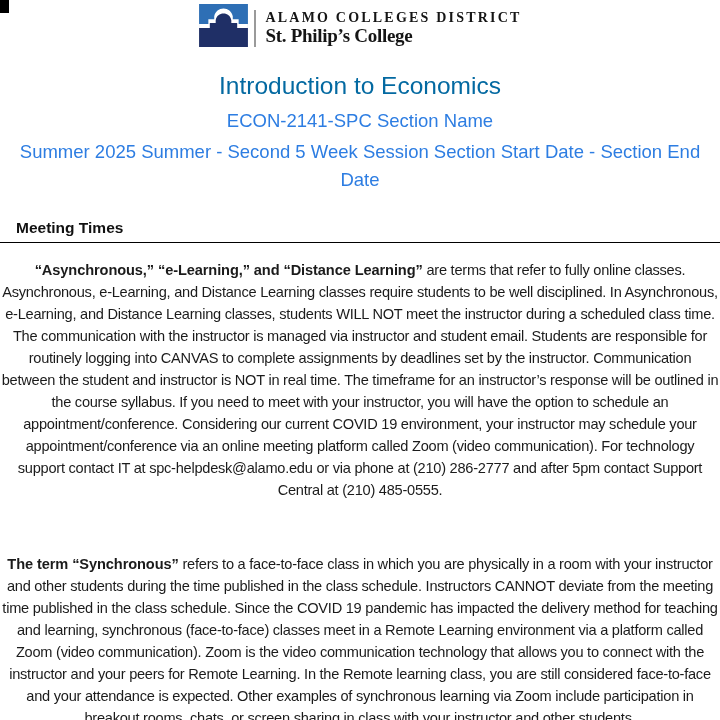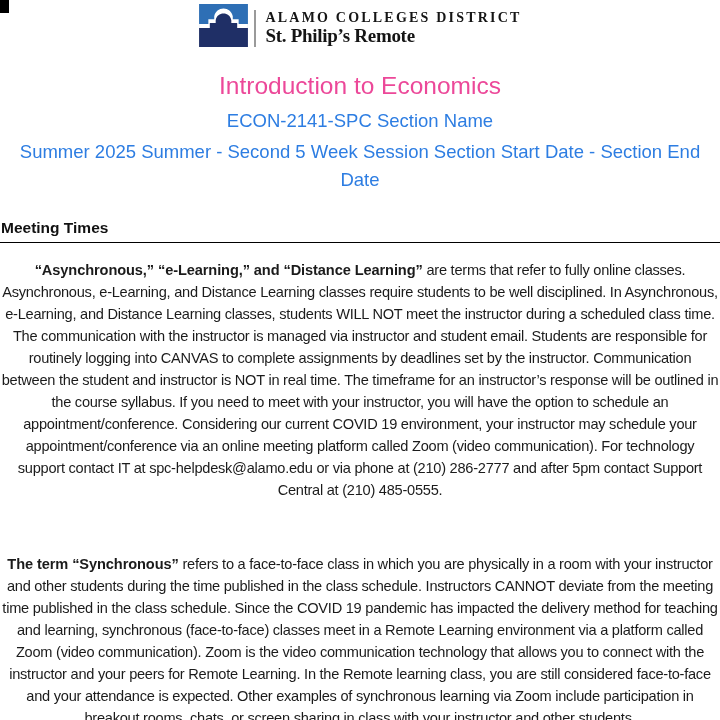--- a/index.html
+++ b/index.html
@@ -30,36 +30,36 @@
     color: #151515; line-height: 15px; white-space: nowrap;
   }
   .logo-college {
     font-family: "Liberation Serif", "DejaVu Serif", serif;
     font-size: 19px; font-weight: 700; letter-spacing: -0.3px;
     color: #151515; line-height: 22px; white-space: nowrap;
   }
   
   .course-title {
     margin-top: 25px; text-align: center;
-    font-size: 24.5px; font-weight: 400; color: #ec4899;
+    font-size: 24.5px; font-weight: 400; color: #0369a1;
     line-height: 28px;
   }
   .course-code {
     margin-top: 9px; text-align: center;
     font-size: 18.5px; font-weight: 400; color: var(--link);
     line-height: 24px;
   }
   .term-line {
     margin-top: 5px; text-align: center; padding: 0 14px;
     font-size: 18.5px; font-weight: 400; color: var(--link);
     line-height: 28px;
   }
   
   .section-heading {
-    margin-top: 25px; padding: 0 1px;
+    margin-top: 25px; padding: 0 16px;
     font-size: 15.5px; font-weight: 700; color: #111;
     line-height: 18px;
   }
   .rule {
     border: none; border-top: 1px solid #000000;
     margin-top: 5px; width: 720px;
   }
   .body-para {
     margin-top: 16px; padding: 0 1px;
     font-size: 14.6px; line-height: 22px; letter-spacing: -0.25px;
@@ -79,21 +79,21 @@
     <path fill="#ffffff" d="M0,20.5 L9.5,20.5 L9.5,15.5 L15.5,15.5 L15.5,12.5
              C16.5,7.5 20.5,4.5 25,4.5 C29.5,4.5 33.5,7.5 34.5,12.5
              L34.5,15.5 L40.5,15.5 L40.5,20.5 L50,20.5 L50,44 L0,44 Z"></path>
     <path fill="#1f2f66" d="M0,24.5 L11,24.5 L11,19.5 L17,19.5 L17,16.5
              C18,12 21,9.8 25,9.8 C29,9.8 32,12 33,16.5
              L33,19.5 L39,19.5 L39,24.5 L50,24.5 L50,44 L0,44 Z"></path>
   </svg>
   <div class="logo-divider"></div>
   <div class="logo-textblock">
     <div class="logo-district">ALAMO COLLEGES DISTRICT</div>
-    <div class="logo-college">St. Philip’s Remote</div>
+    <div class="logo-college">St. Philip’s College</div>
   </div>
 </div>
 
 <div class="course-title">Introduction to Economics</div>
 
 <div class="course-code">ECON-2141-SPC Section Name</div>
 
 <div class="term-line">Summer 2025 Summer - Second 5 Week Session Section Start Date - Section End Date</div>
 
 <div class="section-heading">Meeting Times</div>

